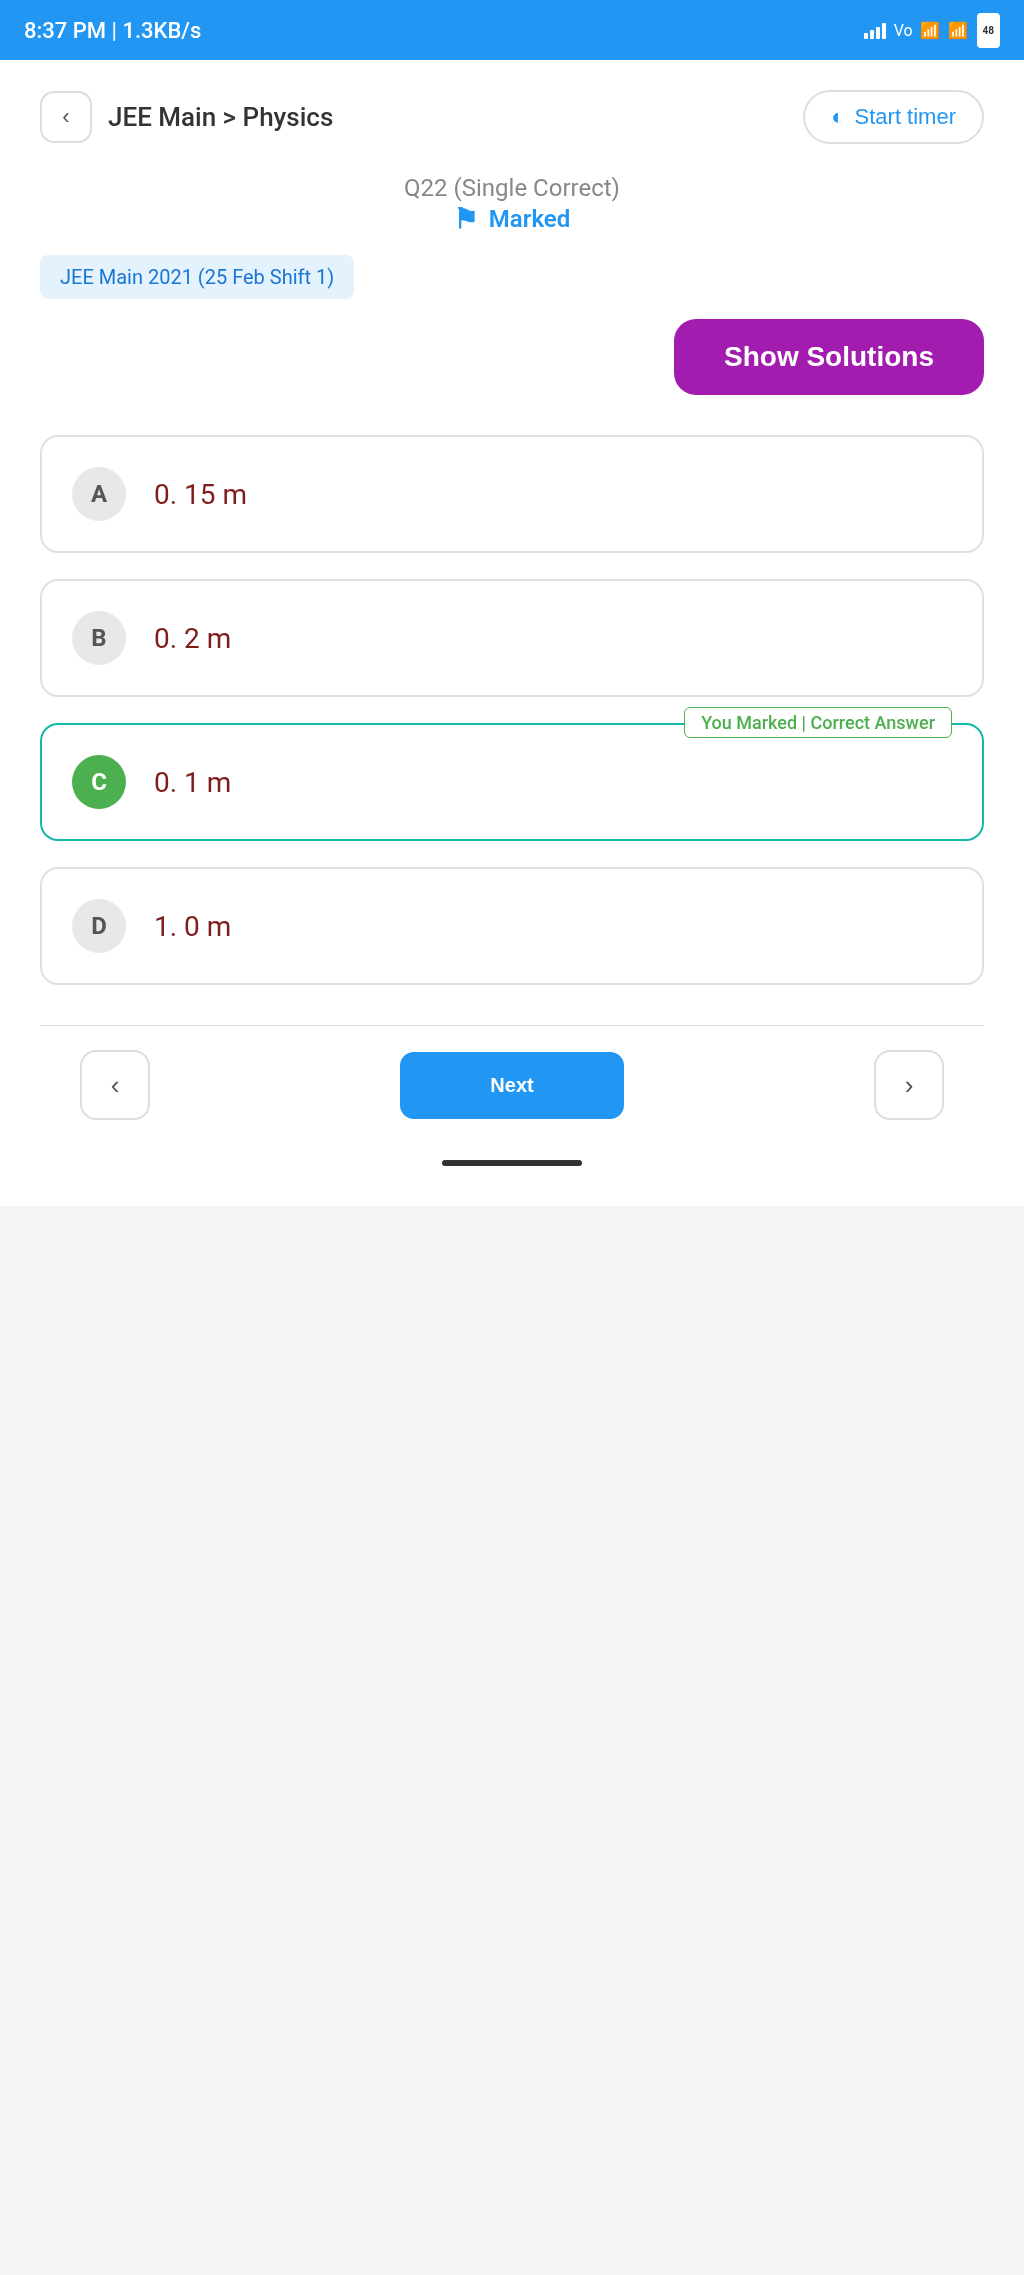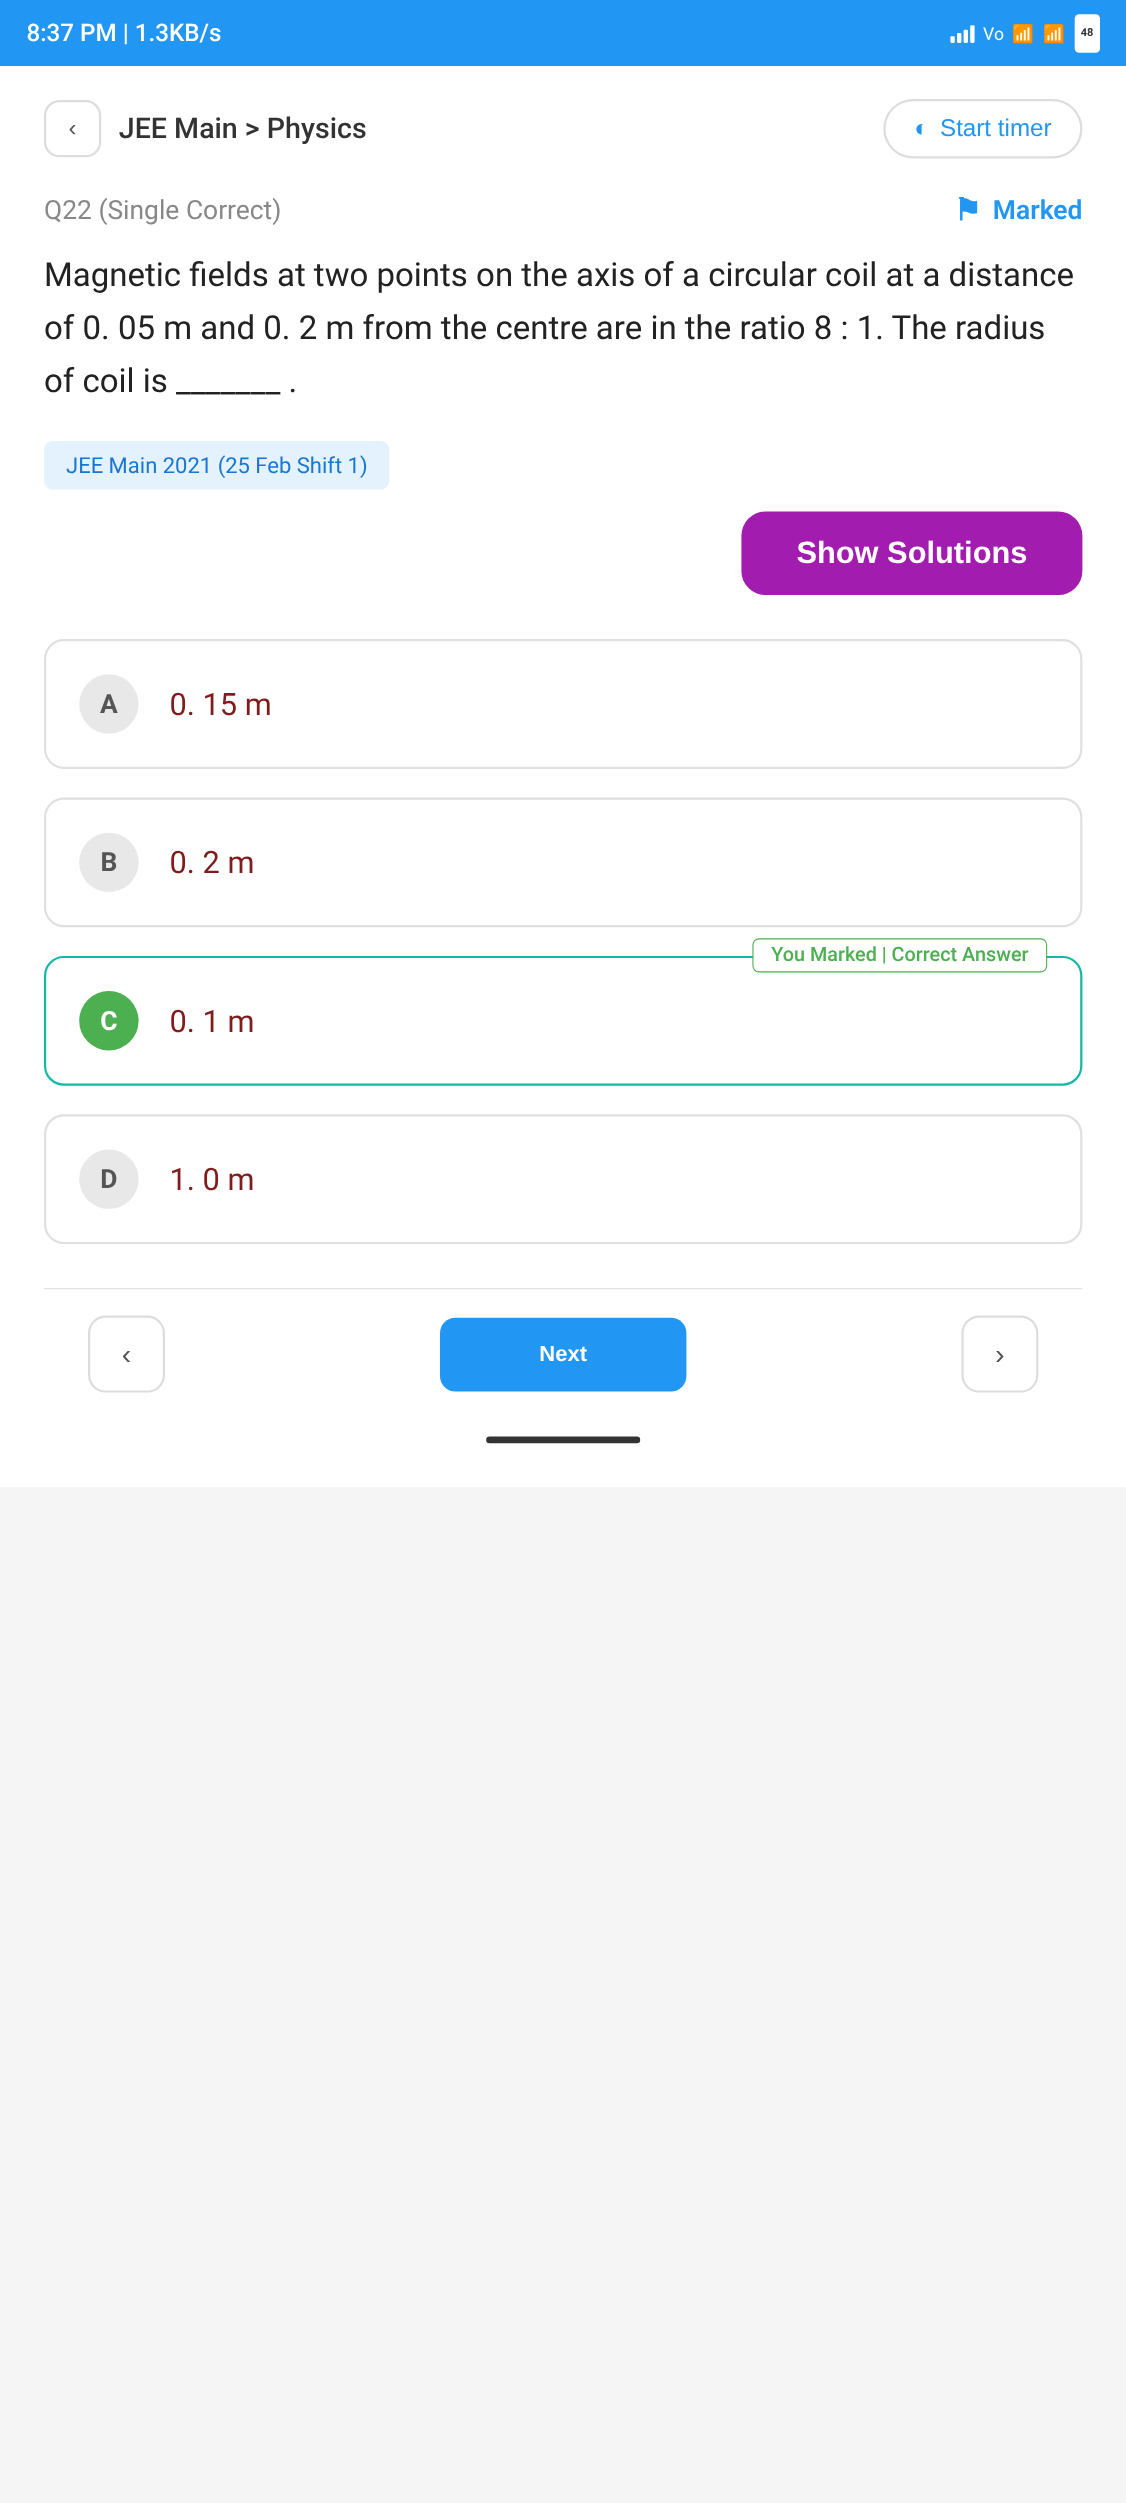--- a/index.html
+++ b/index.html
@@ -115,20 +115,21 @@
       font-size: 22px;
       color: #2196F3;
     }
 
     
     .question-header {
       display: flex;
       align-items: center;
       justify-content: space-between;
       margin: 10px 0 20px 0;
+      flex-direction: column;
     }
     .question-number {
       font-size: 24px;
       color: #888;
     }
     .marked-badge {
       display: flex;
       align-items: center;
       gap: 10px;
       font-size: 24px;
@@ -313,21 +314,20 @@
   
   <div class="question-header">
     <span class="question-number">Q22 (Single Correct)</span>
     <div class="marked-badge">
       <span class="bookmark-icon">⚑</span>
       <span>Marked</span>
     </div>
   </div>
 
   
-  <p class="question-text">Magnetic fields at two points on the axis of a circular coil at a distance of 0. 05 m and 0. 2 m from the centre are in the ratio 8 : 1. The radius of coil is _______ .</p>
 
   
   <span class="question-tag">JEE Main 2021 (25 Feb Shift 1)</span>
 
   
   <button class="show-solutions-btn">Show Solutions</button>
 
   
   <div class="options-container">
 

